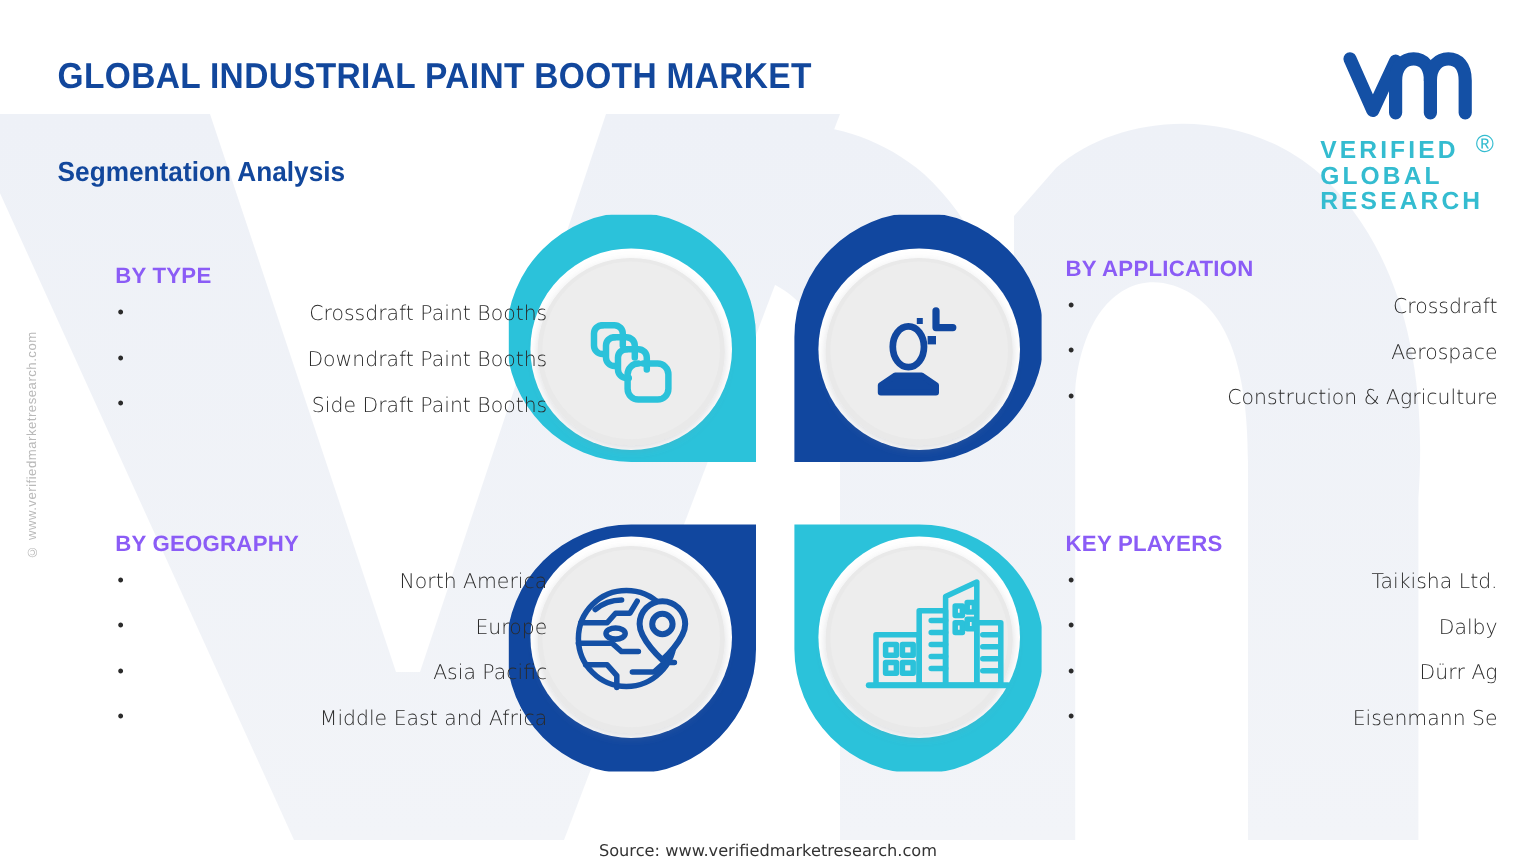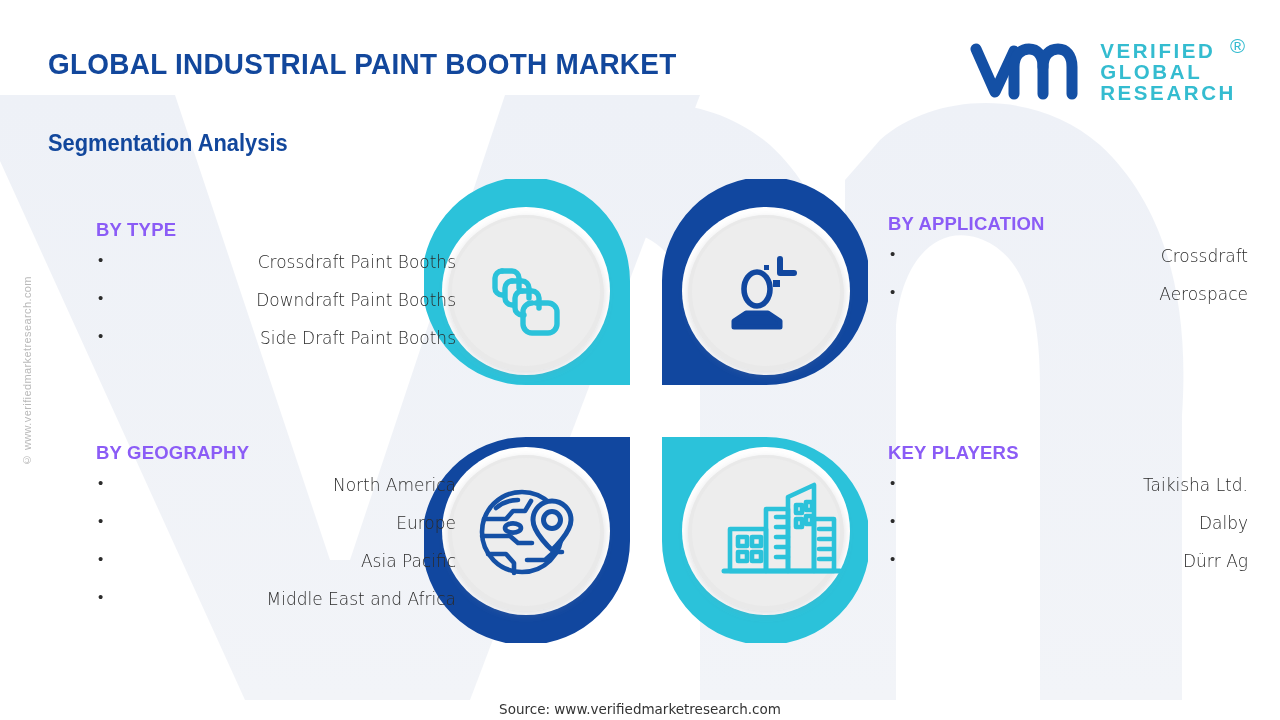--- a/index.html
+++ b/index.html
@@ -69,22 +69,23 @@
     transform-origin: left center;
     white-space: nowrap;
   }
 
   
   .logo {
     position: absolute;
     right: 44px;
     top: 30px;
     display: flex;
-    align-items: center;
+    align-items: flex-end;
     gap: 13px;
+    flex-direction: column;
   }
   .logo-mark { display: block; }
   .logo-words {
     display: flex;
     flex-direction: column;
     justify-content: center;
     line-height: 1.02;
     position: relative;
   }
   .logo-words span {
@@ -349,27 +350,29 @@
       <li class="seg-item">Asia Pacific</li>
       <li class="seg-item">Middle East and Africa</li>
     </ul>
   </div>
 
   <div class="segment seg-tr">
     <div class="seg-heading">BY APPLICATION</div>
     <ul class="seg-list">
       <li class="seg-item">Crossdraft</li>
       <li class="seg-item">Aerospace</li>
+      <li class="seg-item">Construction &amp; Agriculture</li>
     </ul>
   </div>
 
   <div class="segment seg-br">
     <div class="seg-heading">KEY PLAYERS</div>
     <ul class="seg-list">
       <li class="seg-item">Taikisha Ltd.</li>
       <li class="seg-item">Dalby</li>
       <li class="seg-item">Dürr Ag</li>
+      <li class="seg-item">Eisenmann Se</li>
     </ul>
   </div>
 
   <div class="footer-source">Source: www.verifiedmarketresearch.com</div>
 
 </div>
 
 </body></html>

